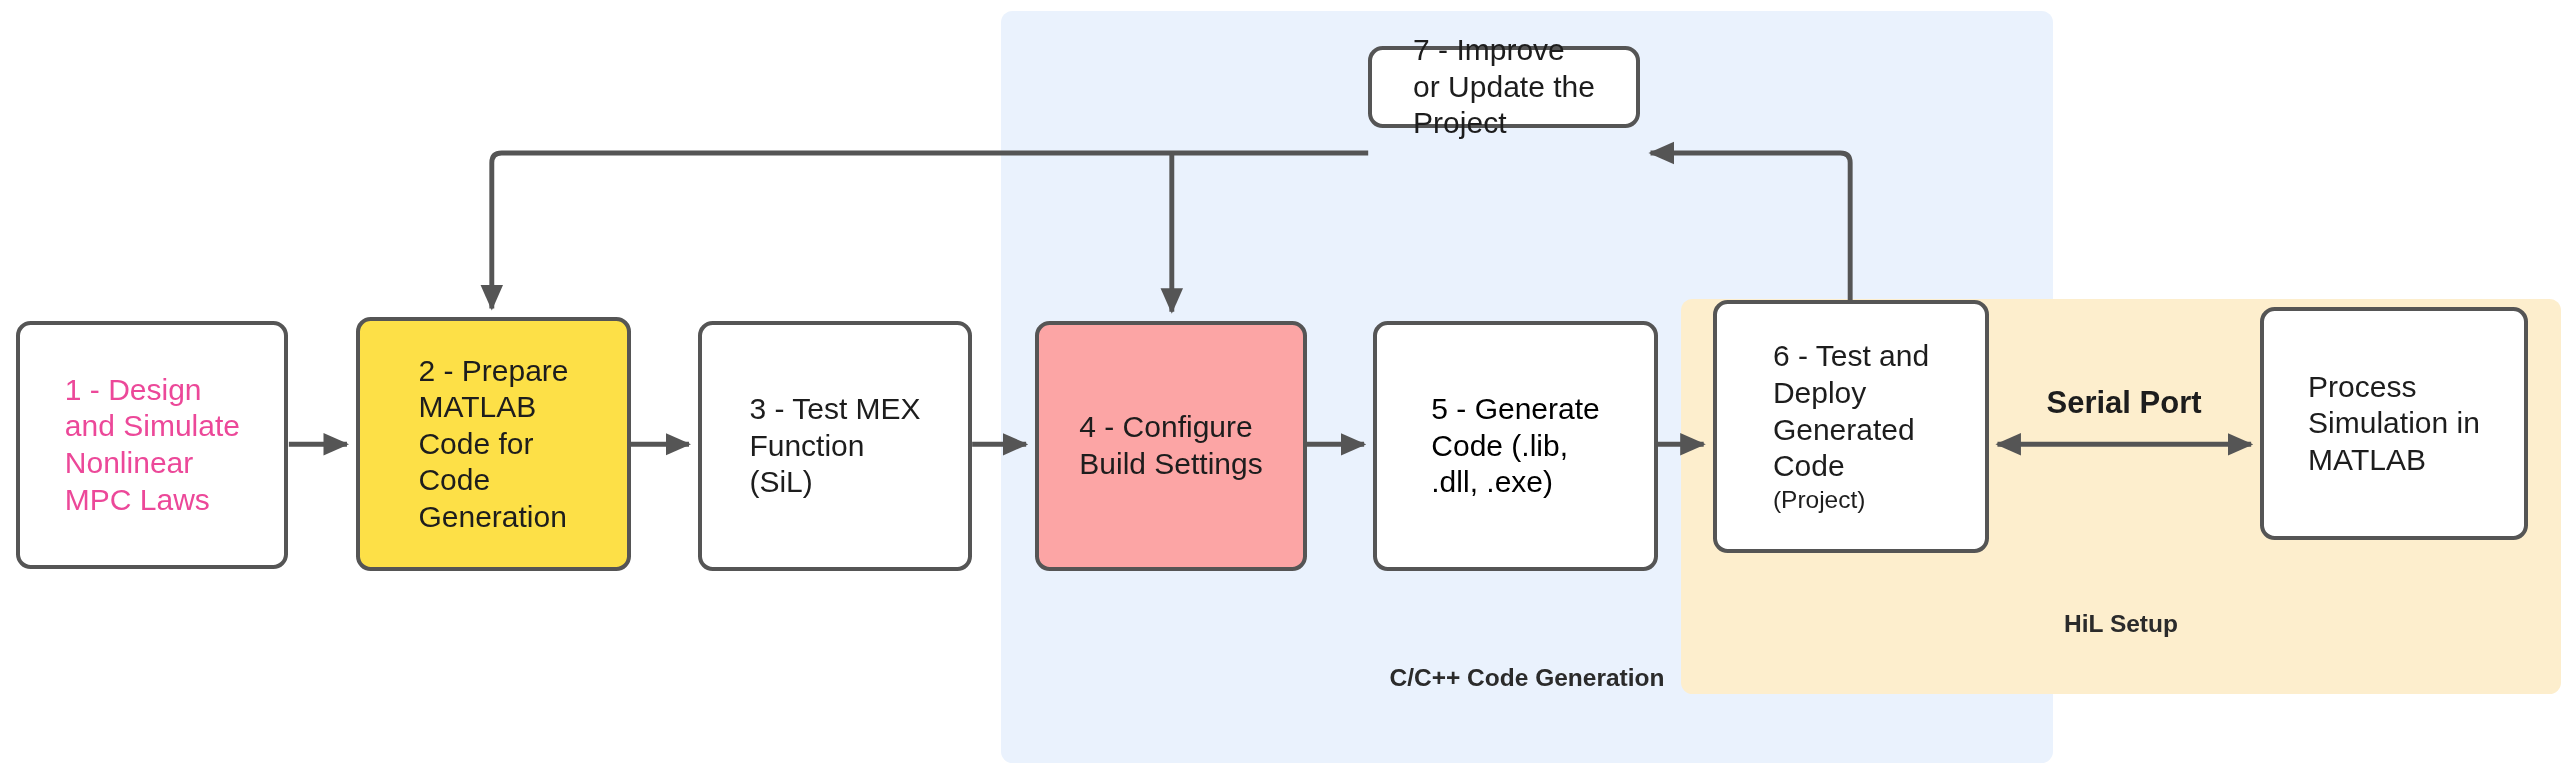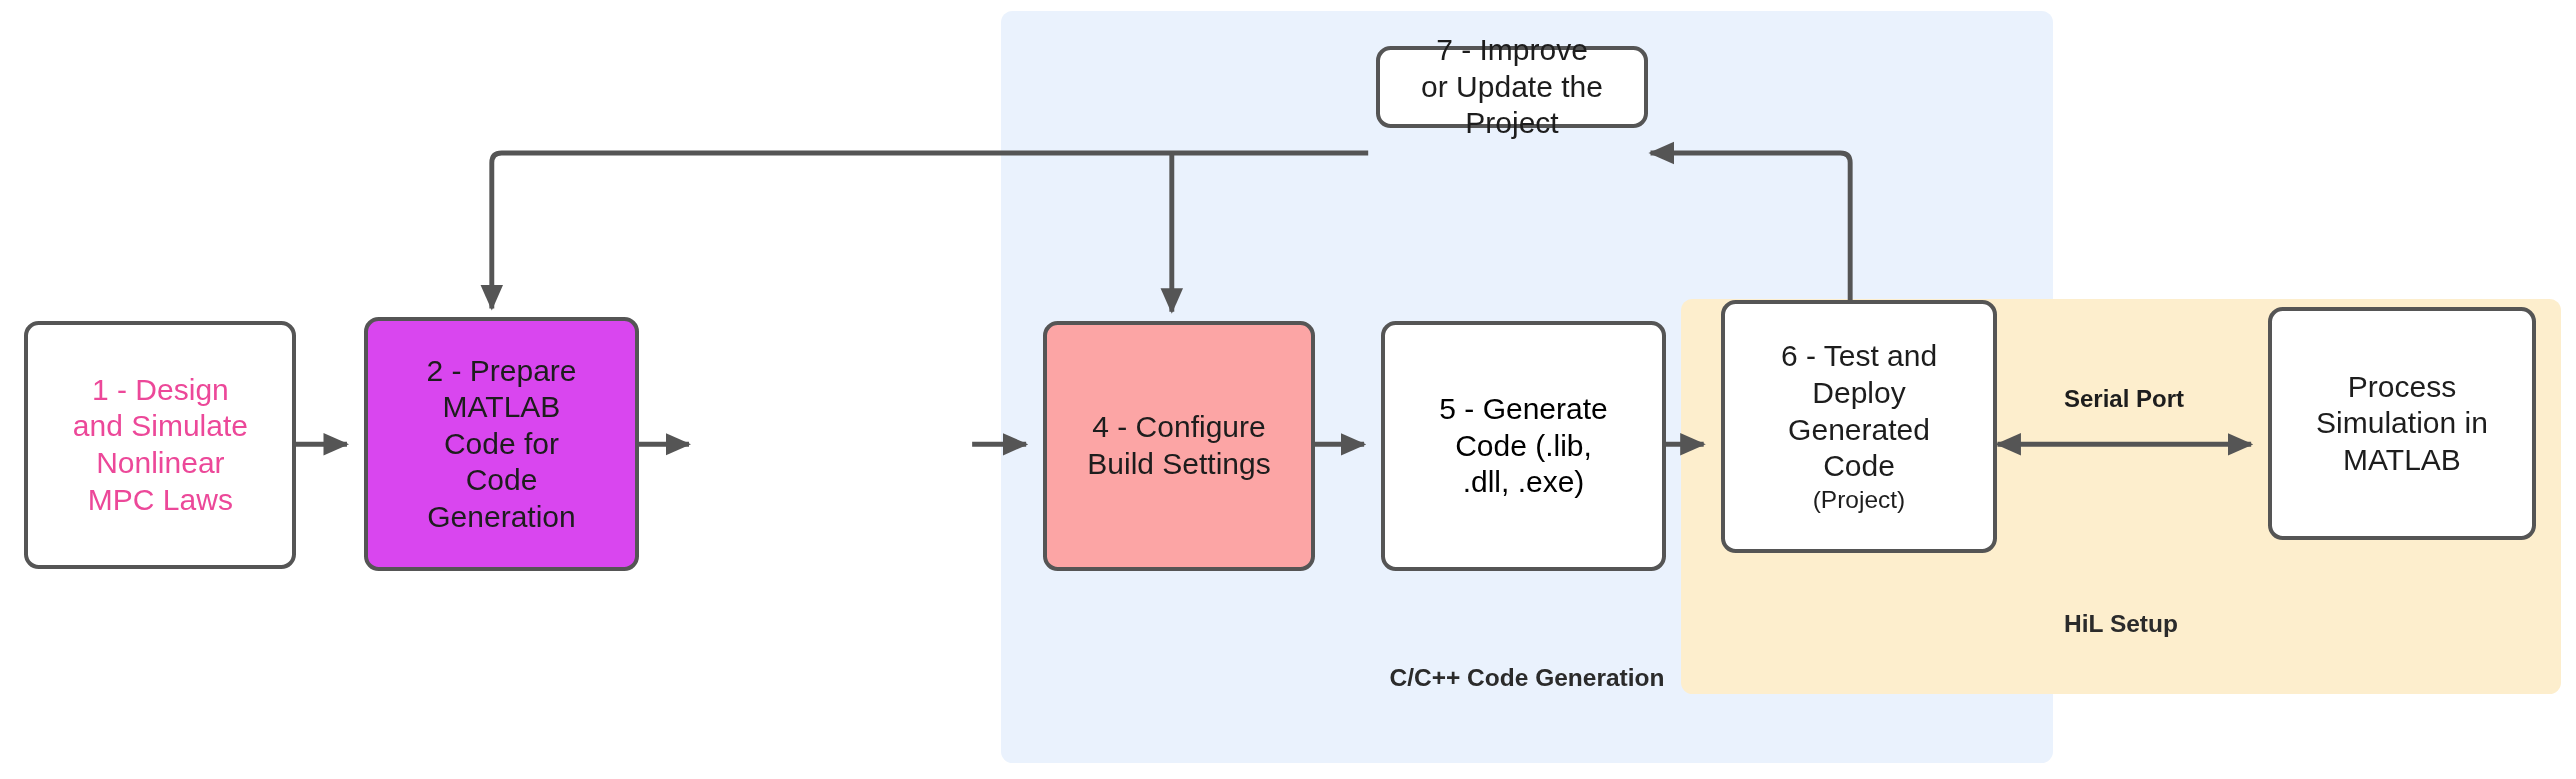--- a/index.html
+++ b/index.html
@@ -31,37 +31,35 @@
   }
   .node {
     position: absolute;
     box-sizing: border-box;
     background: #ffffff;
     border: 4.9px solid #555555;
     border-radius: 14.7px;
     display: flex;
     align-items: center;
     justify-content: center;
-    text-align: center;
     color: #1d1d1d;
     font-size: 30px;
     line-height: 1.22;
     padding: 4.9px 8.2px;
     z-index: 5;
-    margin-left: 8px;
   }
   .node .sub {
     display: block;
     font-size: 24.5px;
     line-height: 1.22;
   }
   .edge-label {
     position: absolute;
     font-weight: bold;
-    font-size: 24px;
+    font-size: 31px;
     color: #1d1d1d;
     white-space: nowrap;
     text-align: center;
     z-index: 6;
   }
   svg.wires {
     position: absolute;
     left: 0;
     top: 0;
     width: 2576px;
@@ -108,22 +106,25 @@
       <path d="M 1672 187 L 613 187 Q 601 187 601 199 L 601 377" marker-end="url(#arrowend)"></path>
       <path d="M 1432 187 L 1432 381" marker-end="url(#arrowend)"></path>
 
       <path d="M 2441 543 L 2751 543" marker-start="url(#arrowstart)" marker-end="url(#arrowend)"></path>
     </g>
   </svg>
 
   <div class="node" id="node-n1" style="left: 16.4px; top: 321px; width: 272px; height: 248px; border-color: rgb(85, 85, 85); background: rgb(255, 255, 255); color: #ec4899;">
     <span>1 - Design<br>and Simulate<br>Nonlinear<br>MPC Laws</span>
   </div>
-  <div class="node" id="node-n2" style="left: 356px; top: 317px; width: 275px; height: 254px; border-color: rgb(85, 85, 85); background: #d946ef; color: rgb(29, 29, 29);">
+  <div class="node" id="node-n2" style="left: 356px; top: 317px; width: 275px; height: 254px; border-color: rgb(85, 85, 85); background: #fde047; color: rgb(29, 29, 29);">
     <span>2 - Prepare<br>MATLAB<br>Code for<br>Code<br>Generation</span>
+  </div>
+  <div class="node" id="node-n3" style="left: 698px; top: 321px; width: 274px; height: 250px; border-color: rgb(85, 85, 85); background: rgb(255, 255, 255); color: rgb(29, 29, 29);">
+    <span>3 - Test MEX<br>Function<br>(SiL)</span>
   </div>
   <div class="node" id="node-n4" style="left: 1035px; top: 321px; width: 272px; height: 250px; border-color: rgb(85, 85, 85); background: #fca5a5; color: rgb(29, 29, 29);">
     <span>4 - Configure<br>Build Settings</span>
   </div>
   <div class="node" id="node-n5" style="left: 1373px; top: 321px; width: 285px; height: 250px; border-color: rgb(85, 85, 85); background: rgb(255, 255, 255); color: #000000;">
     <span>5 - Generate<br>Code (.lib,<br>.dll, .exe)</span>
   </div>
   <div class="node" id="node-n6" style="left: 1713px; top: 300px; width: 276px; height: 253px; border-color: rgb(85, 85, 85); background: rgb(255, 255, 255); color: rgb(29, 29, 29);">
     <span>
       <span>6 - Test and<br>Deploy<br>Generated<br>Code</span>

